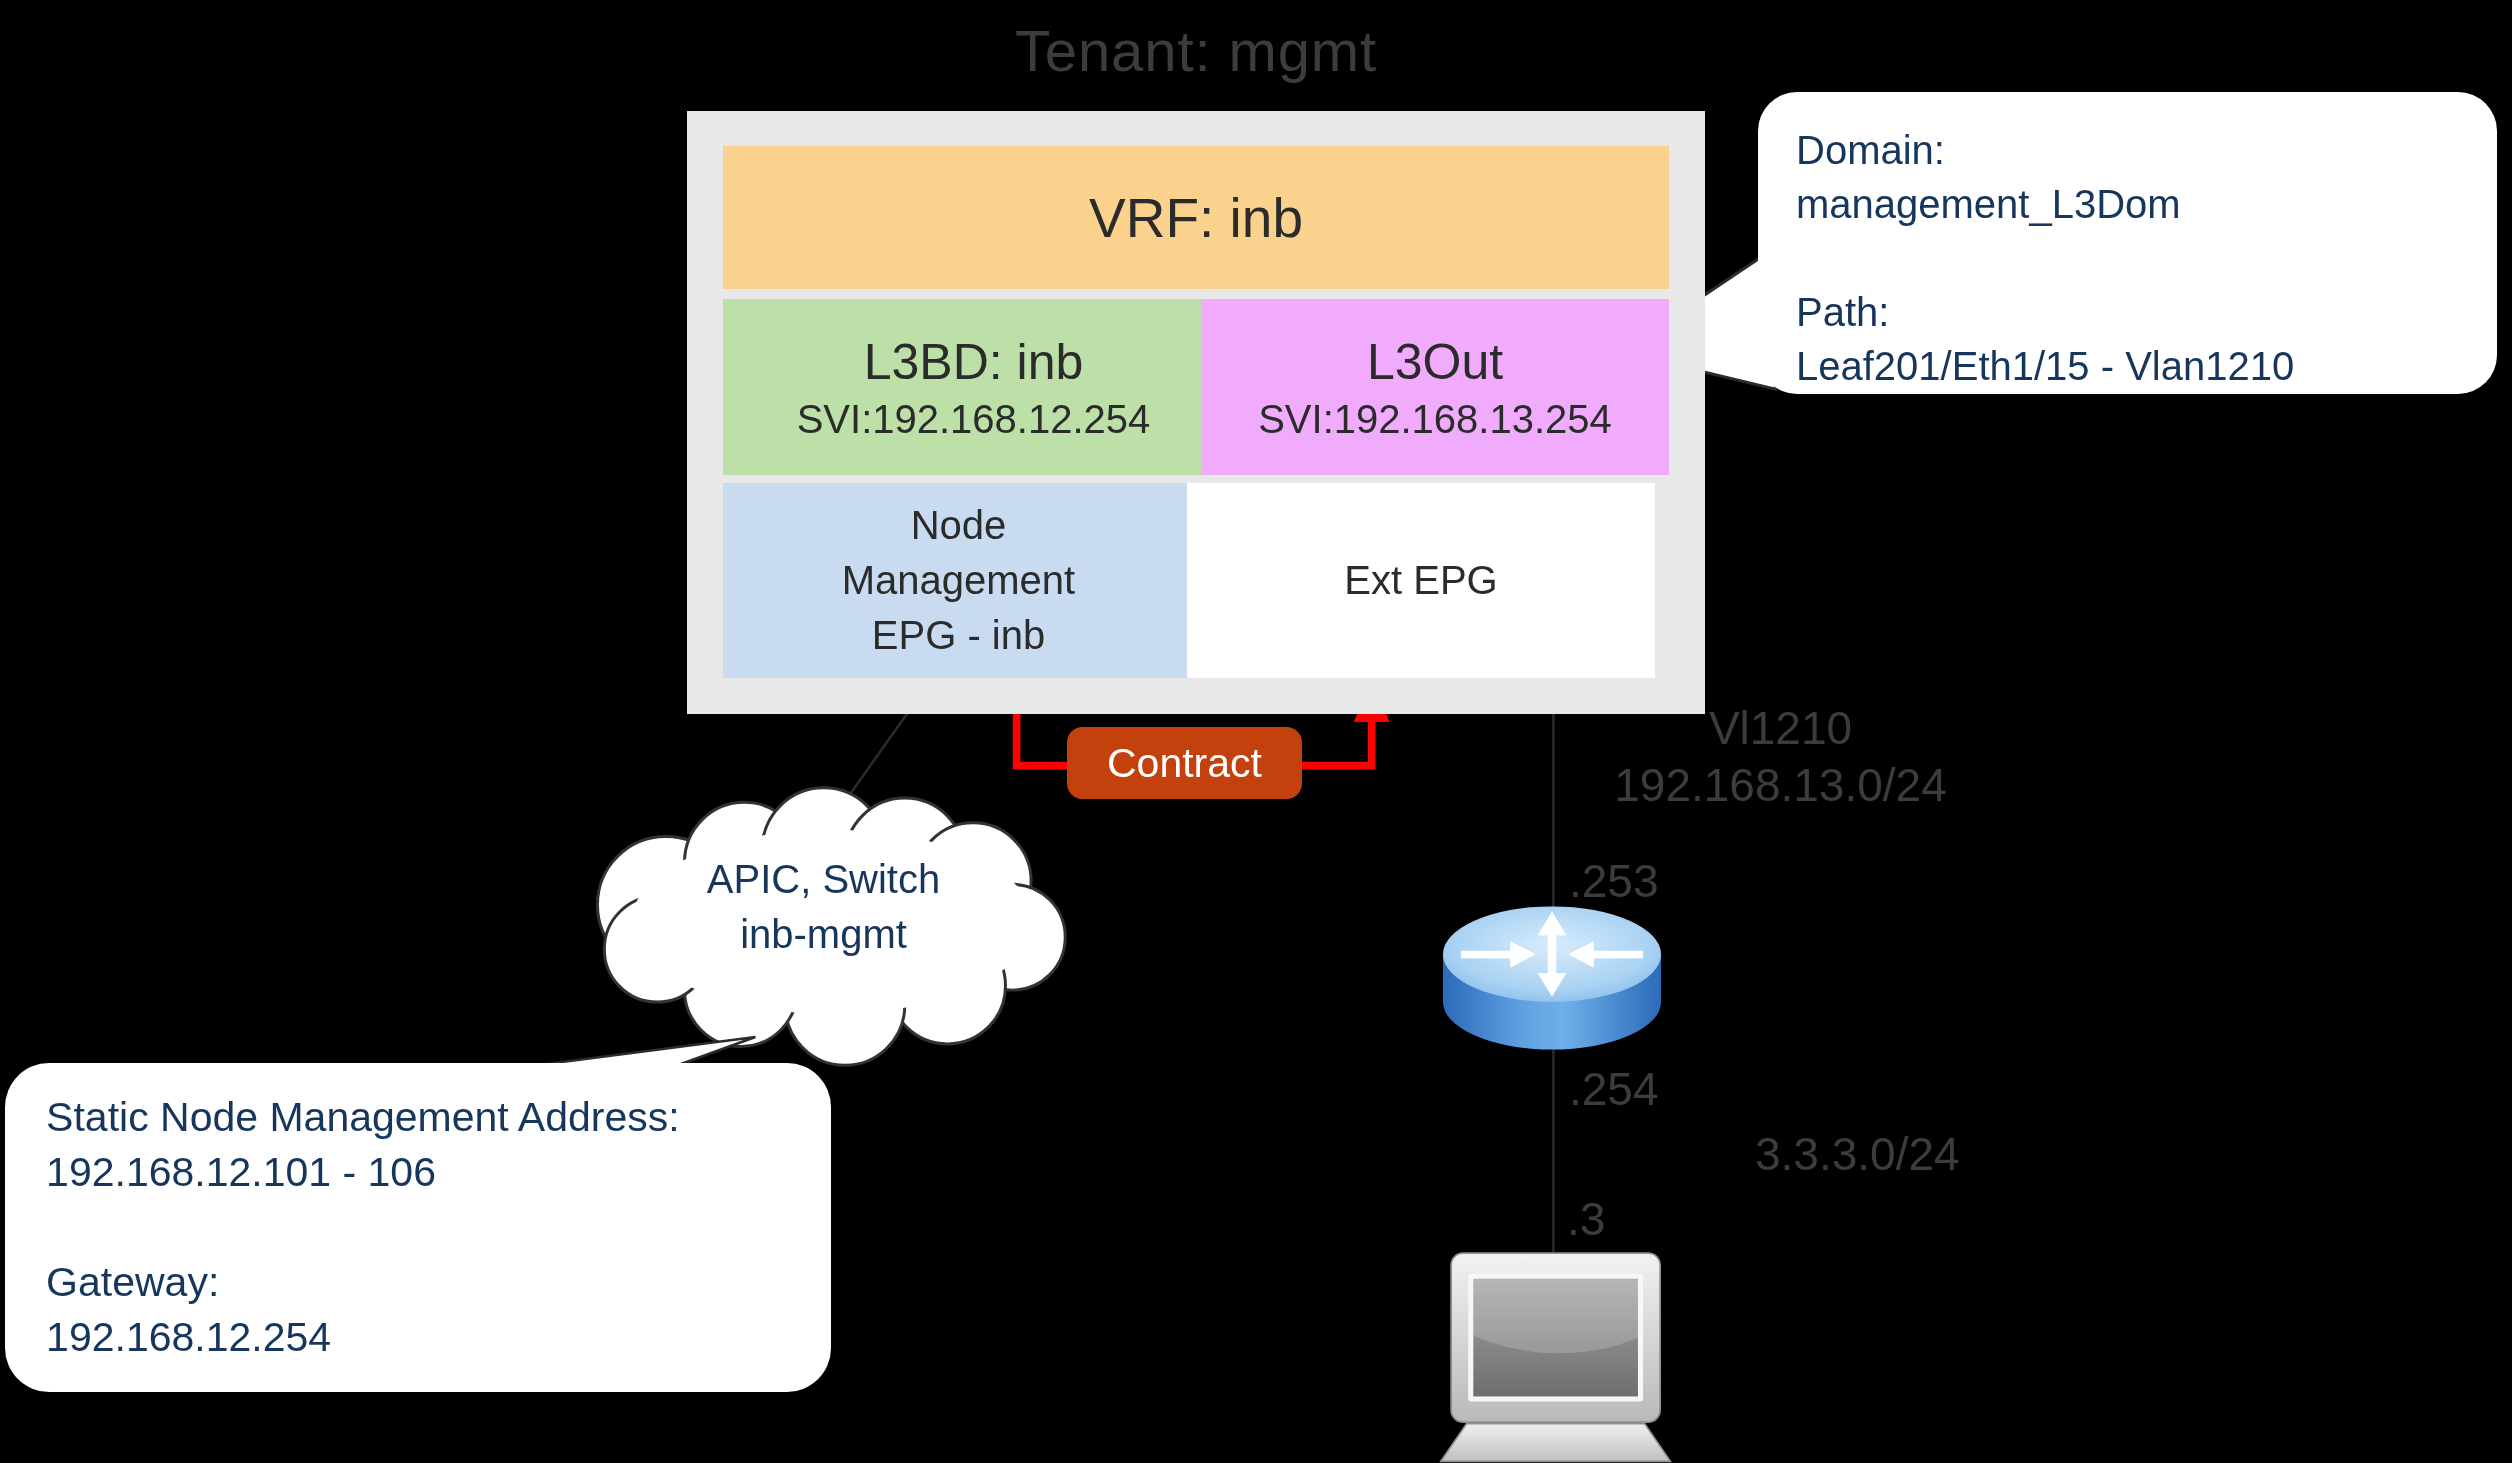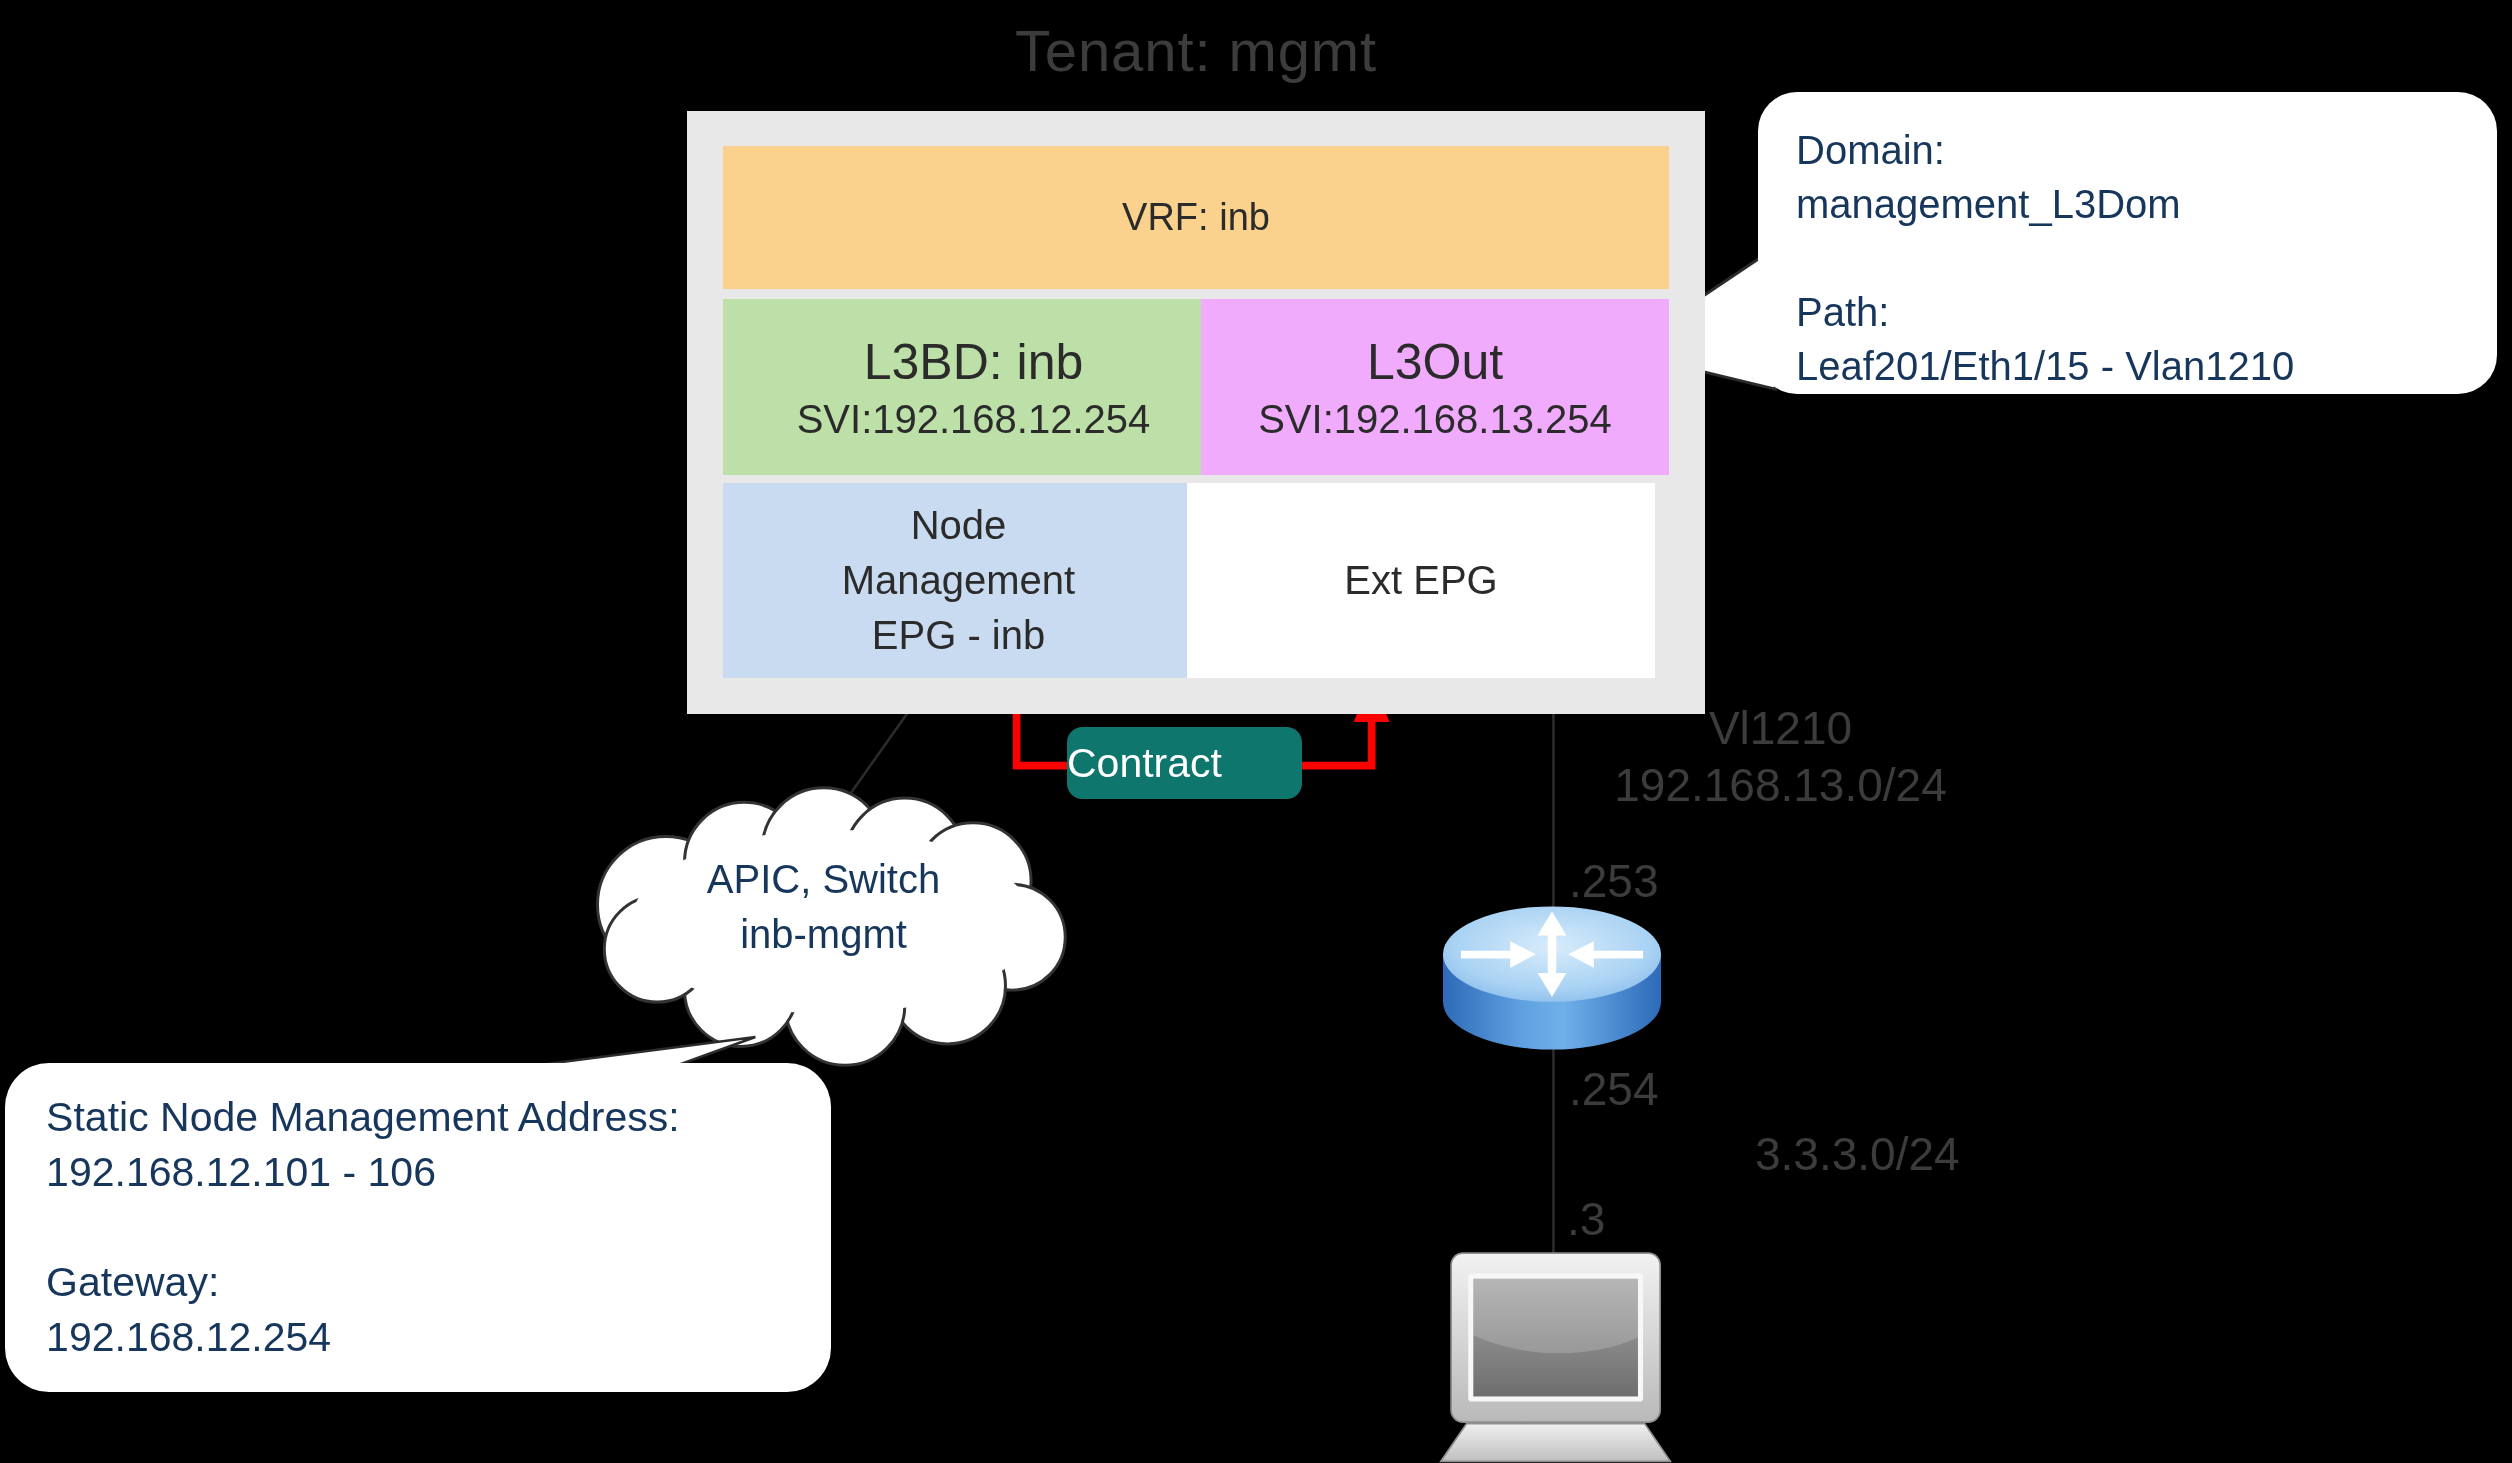--- a/index.html
+++ b/index.html
@@ -6,30 +6,30 @@
   .stage{position:relative;width:2512px;height:1463px;background:#000;overflow:hidden;
          font-family:"Liberation Sans", sans-serif;}
   .overlay{position:absolute;left:0;top:0;width:2512px;height:1463px;}
 
   .title{position:absolute;left:769px;top:17px;width:854px;text-align:center;
          font-size:58px;font-weight:400;color:#3c3c3c;letter-spacing:0.9px;}
 
   .container{position:absolute;left:687px;top:111px;width:1018px;height:603px;background:#e8e8e8;}
   .box{position:absolute;display:flex;flex-direction:column;align-items:center;justify-content:center;
        color:#2b2b2b;text-align:center;}
-  .vrf{left:36px;top:35px;width:946px;height:143px;background:#fbd28d;font-size:38px;}
+  .vrf{left:36px;top:35px;width:946px;height:143px;background:#fbd28d;font-size:55px;}
   .l3bd{left:36px;top:188px;width:471px;height:176px;background:#bce0a7;padding-left:15px;}
   .l3out{left:514px;top:188px;width:468px;height:176px;background:#f0abfc;}
   .box .box-title{font-size:50px;line-height:63px;}
   .box .box-svi{font-size:40px;line-height:50px;}
   .nodeepg{left:36px;top:372px;width:471px;height:195px;background:#c9dbf1;font-size:40px;line-height:55px;}
   .extepg{left:500px;top:372px;width:468px;height:195px;background:#ffffff;font-size:40px;}
 
-  .contract{position:absolute;left:1067px;top:727px;width:235px;height:72px;background:#0f766e;
-            border-radius:15.4px;display:flex;align-items:center;
+  .contract{position:absolute;left:1067px;top:727px;width:235px;height:72px;background:#c2410c;
+            border-radius:15.4px;display:flex;align-items:center;justify-content:center;
             color:#fff;font-size:41px;}
 
   .callout{position:absolute;background:#fff;color:#17365c;font-size:41px;line-height:55px;}
   .callout-domain{left:1758px;top:92px;width:739px;height:302px;border-radius:39px;
                   padding:31px 0 0 38px;box-sizing:border-box;font-size:40px;line-height:54px;}
   .callout-static{left:5.1px;top:1063px;width:826px;height:329px;border-radius:44px;
                   padding:27px 0 0 41px;box-sizing:border-box;}
   .spacer{height:54px;}
   .spacer64{height:55px;}
 

